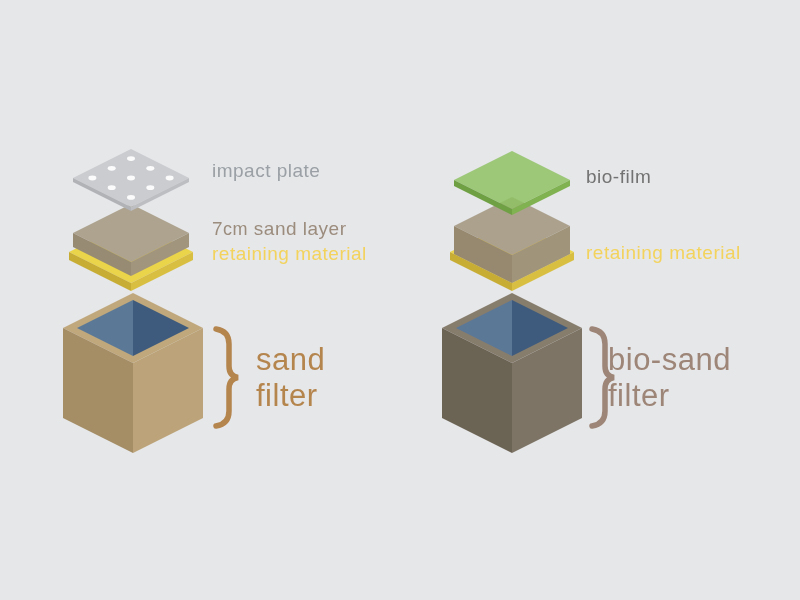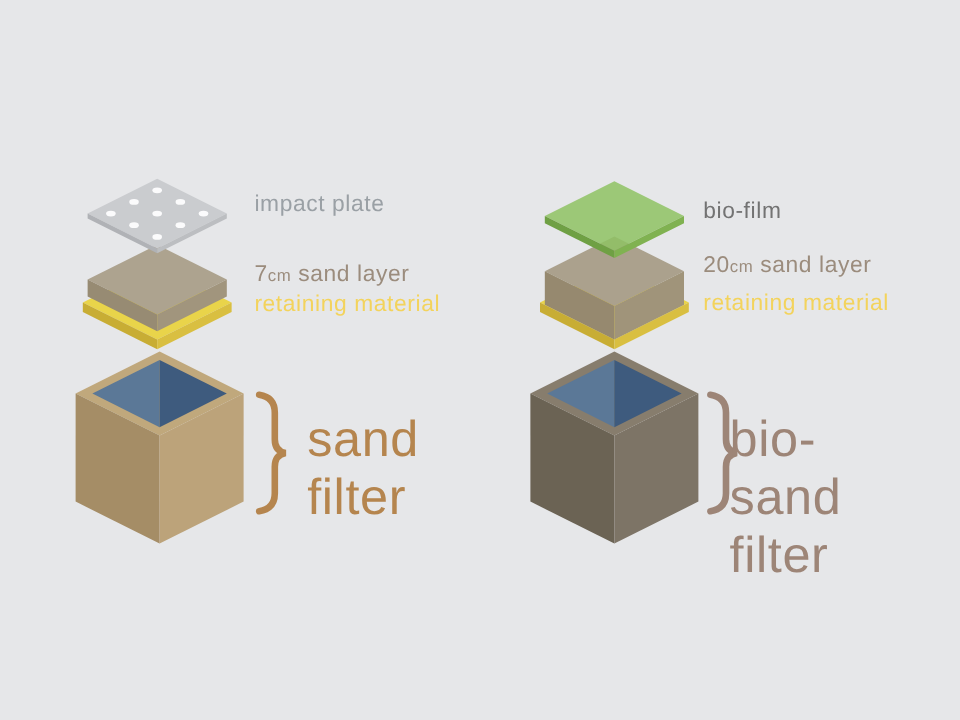--- a/index.html
+++ b/index.html
@@ -10,30 +10,30 @@
     overflow:hidden;
     font-family:"Liberation Sans", sans-serif;
   }
   .iso-svg{position:absolute;left:0;top:0;}
   .lbl{
     position:absolute;
     font-size:19px;
     letter-spacing:0.5px;
     white-space:nowrap;
   }
-  .lbl .unit{font-size:14px;}
+  .lbl .unit{font-size:18px;}
   .lbl-impact{left:212px;top:160px;color:#9aa0a5;}
   .lbl-sand-left{left:212px;top:218px;color:#9b8c7d;}
   .lbl-retain-left{left:212px;top:243px;color:#f3d35c;}
   .lbl-biofilm{left:586px;top:166px;color:#737373;}
   .lbl-sand-right{left:586px;top:211px;color:#9b8c7d;}
   .lbl-retain-right{left:586px;top:242px;color:#f3d35c;}
   .filter-name{
     position:absolute;
-    font-size:42px;
+    font-size:31px;
     line-height:1.15;
     letter-spacing:0.5px;
     white-space:normal;
   }
   .filter-name-left{left:256px;top:342px;width:95px;color:#b5854e;}
   .filter-name-right{left:608px;top:342px;width:140px;color:#9d8577;}
 </style>
 </head>
 <body>
 
@@ -122,23 +122,20 @@
   </div>
 
   <div class="filter-name filter-name-left">
     <span>sand filter</span>
   </div>
 
   <div class="lbl lbl-biofilm">
     <span>bio-film</span>
   </div>
 
-  <div class="lbl lbl-sand-right">
-    <span>20</span><span class="unit">cm</span><span> sand layer</span>
-  </div>
 
   <div class="lbl lbl-retain-right">
     <span>retaining material</span>
   </div>
 
   <div class="filter-name filter-name-right">
     <span>bio-sand filter</span>
   </div>
 
 </div>

